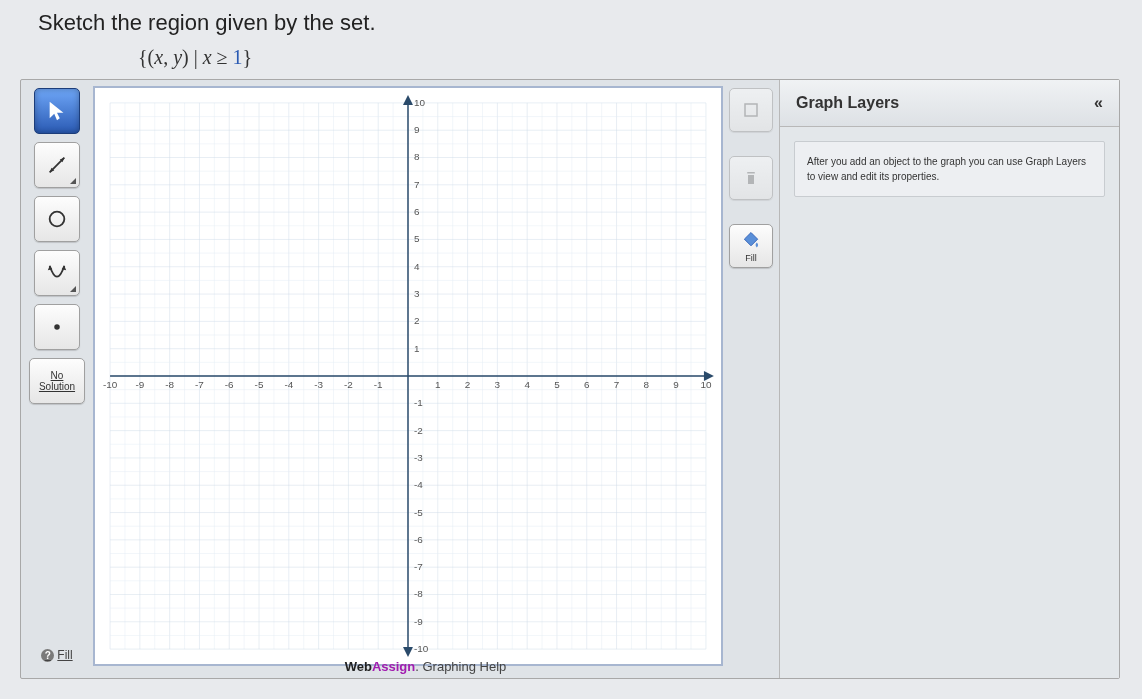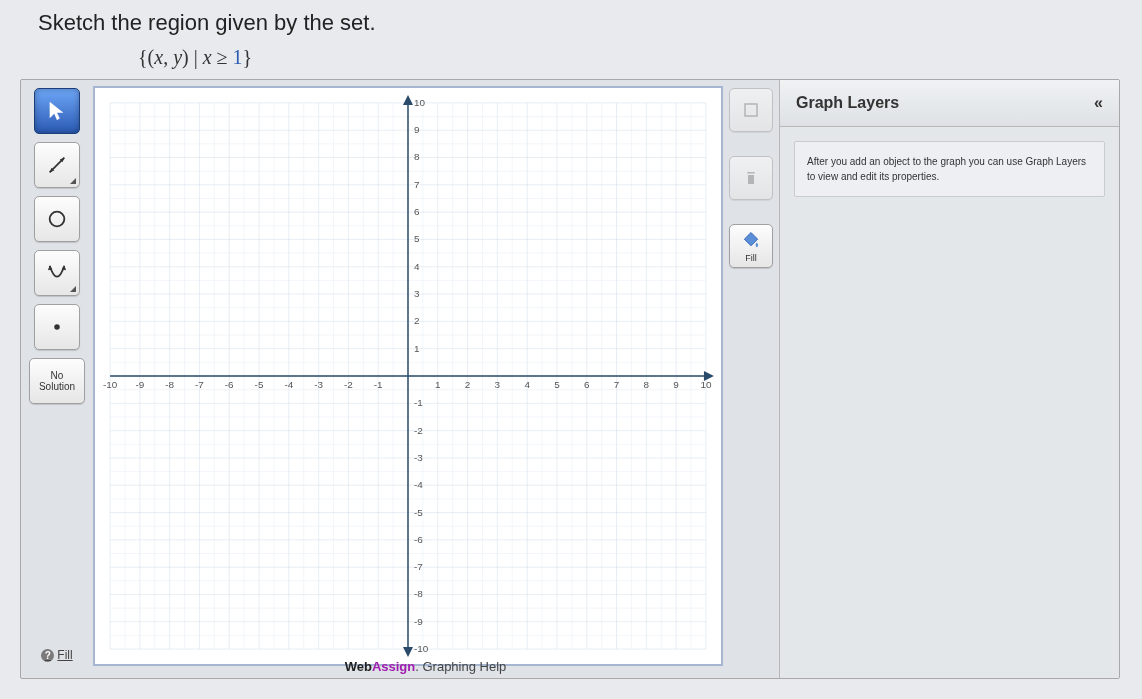--- a/index.html
+++ b/index.html
@@ -10,21 +10,21 @@
   .expression .var { font-style: italic; }
   .expression .num { color: #2a5ab3; }
   .workspace { display:flex; border:1px solid #a8a8a8; background:#dfe3e7; width:1100px; height:600px; position:relative; border-radius:2px;}
   .toolbar { width:72px; padding:8px; display:flex; flex-direction:column; gap:8px; align-items:center; }
   .tool-btn, .action-btn {
     width:46px; height:46px; background:linear-gradient(#fdfdfd,#e6e6e6);
     border:1px solid #a0a0a0; border-radius:5px; display:flex; align-items:center; justify-content:center;
     cursor:pointer; font-size:12px; color:#333; box-shadow:0 1px 1px rgba(0,0,0,.15);
   }
   .tool-btn.selected { background:linear-gradient(#6ea6f7,#2a5ab3); color:#fff; border-color:#1c3d7a; box-shadow:inset 0 0 6px rgba(0,0,0,.3);}
-  .tool-btn.nosol { width:56px; height:46px; font-size:10px; line-height:1.15; flex-direction:column;}
+  .tool-btn.nosol { width:56px; height:46px; font-size:10px; line-height:1.15; flex-direction:column;text-decoration:underline;}
   .tool-btn.dot-tool { font-size:20px; }
   .tool-corner { position:absolute; right:3px; bottom:3px; width:0;height:0;border-left:6px solid transparent;border-bottom:6px solid #555;}
   .tool-btn, .action-btn { position:relative; }
   .tool-btn svg { width:22px; height:22px; }
   .help-link { font-size:12px; color:#444; text-decoration:underline; cursor:pointer; margin-top:auto; margin-bottom:8px; display:flex; align-items:center; gap:3px;}
   .help-ico { width:13px;height:13px;border-radius:50%;background:#7a7a7a;color:#fff;font-size:10px;display:flex;align-items:center;justify-content:center;font-weight:bold;}
   .graph-area { width:630px; height:580px; margin:6px 0 0 0; background:#fff; border:2px solid #a7b6d0; position:relative; }
   .graph-area svg { width:100%; height:100%; }
   .right-tools { width:56px; padding:8px 4px; display:flex; flex-direction:column; gap:24px; align-items:center;}
   .action-btn { width:44px; height:44px; font-size:9px; flex-direction:column; gap:2px; line-height:1;}

